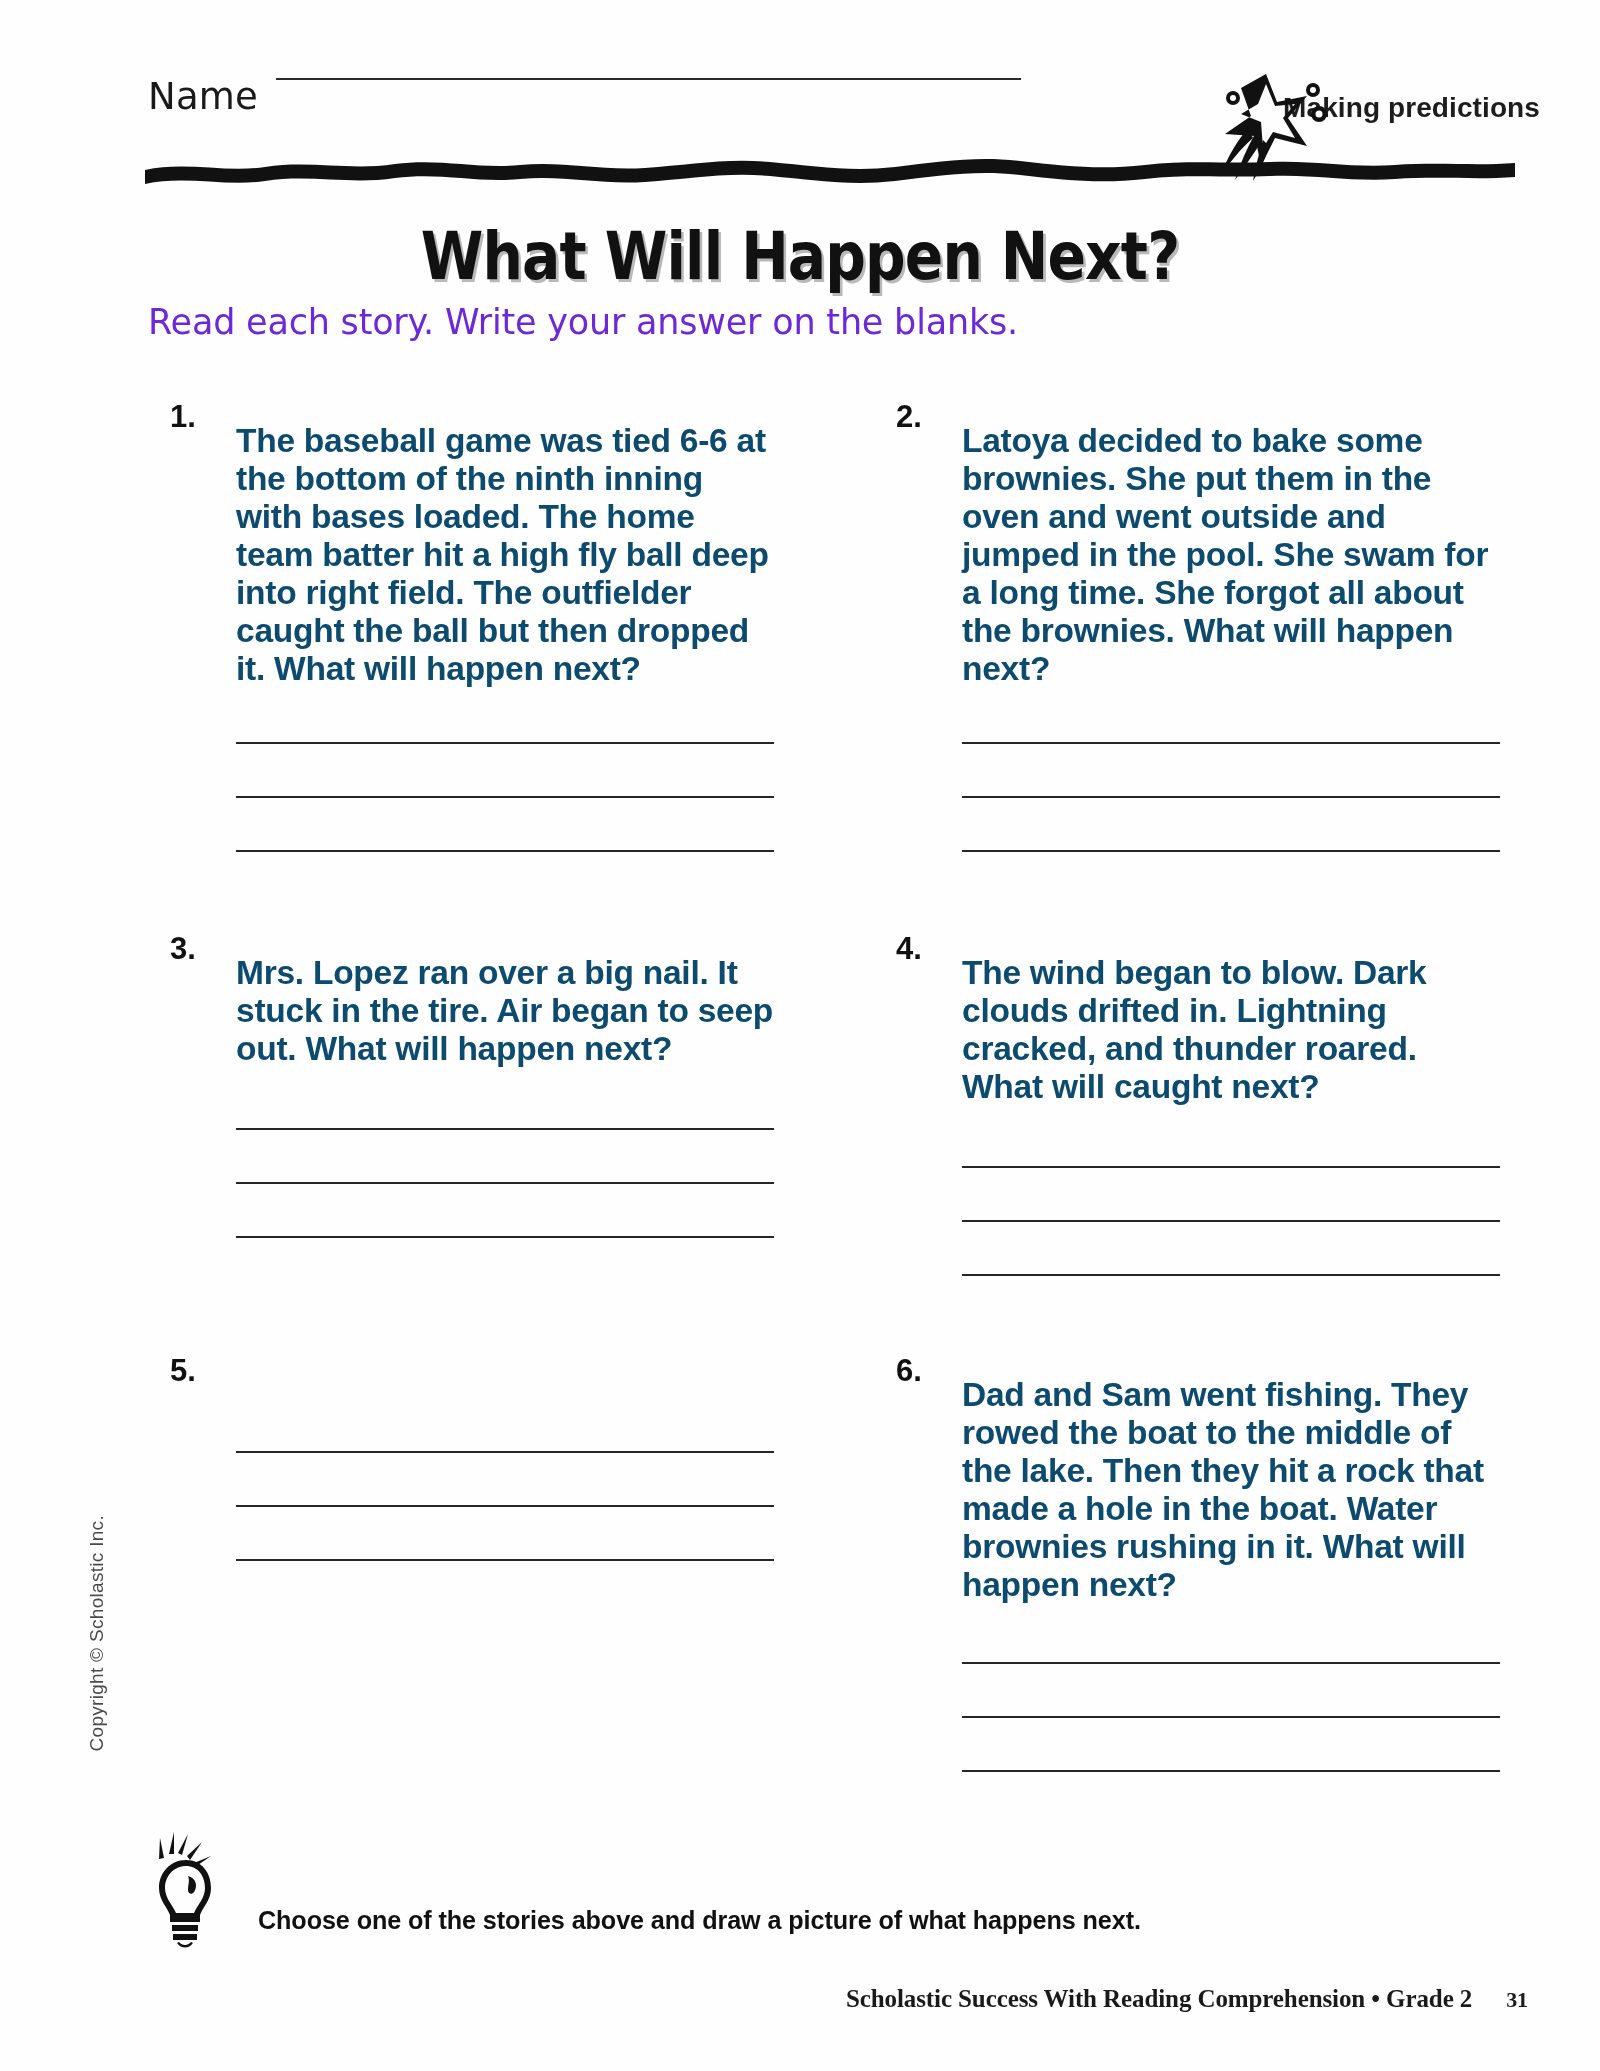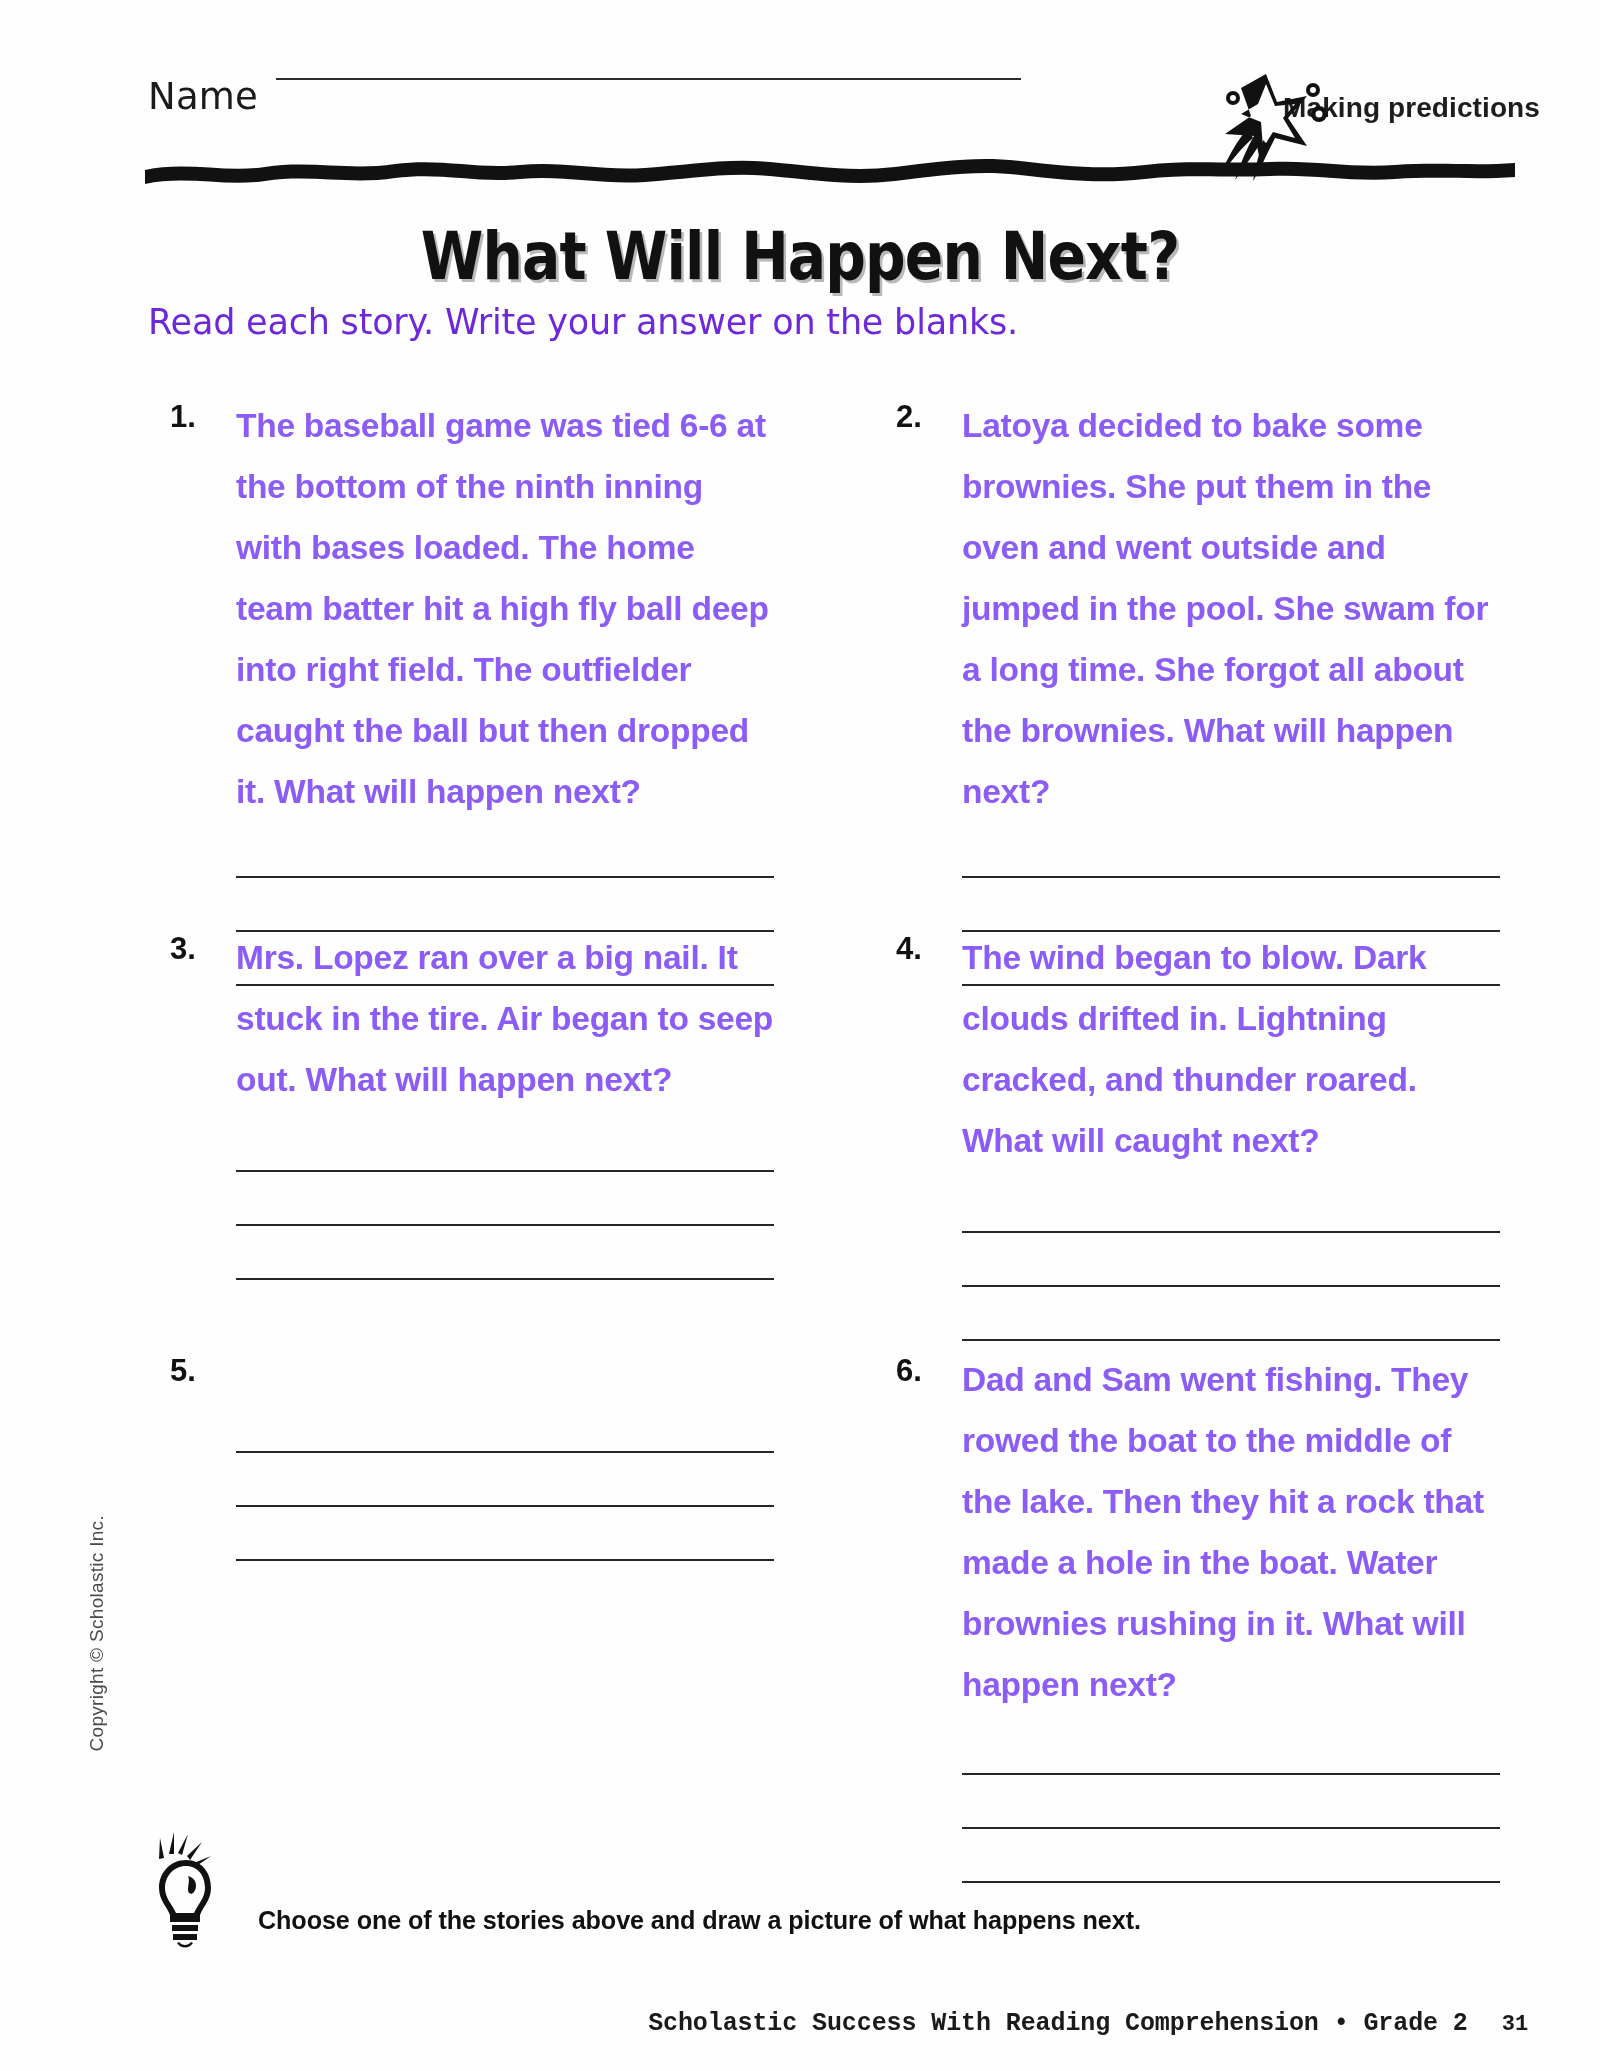--- a/index.html
+++ b/index.html
@@ -123,24 +123,25 @@
     font-size: 31px;
     font-weight: bold;
     line-height: 44px;
     color: #111;
     font-family: "Liberation Sans", sans-serif;
   }
   .qtext {
     flex: 1;
     font-size: 33.5px;
     font-weight: bold;
-    line-height: 61px;
-    color: #8b5cf6;
+    line-height: 38px;
+    color: #0c4a6e;
     letter-spacing: -0.25px;
     font-family: "Liberation Sans", sans-serif;
+    margin-top: 27px;
   }
   .answer-lines {
     margin-left: 66px;
     width: 538px;
   }
   .answer-line {
     height: 0;
     border-bottom: 2.6px solid #262626;
   }
 
@@ -190,22 +191,21 @@
     position: absolute;
     right: 72px;
     top: 1985px;
     font-size: 25px;
     font-weight: bold;
     color: #1a1a1a;
     letter-spacing: -0.1px;
     display: flex;
     align-items: baseline;
     gap: 34px;
-    font-family: Liberation Mono, monospace;
-    margin-top: 24px;
+    font-family: Liberation Serif, serif;
   }
   .page-no { font-size: 22px; font-weight: bold; }
 </style>
 </head>
 <body>
 
 <div class="page">
 
   <div class="header">
     <span class="name-label">Name</span>

